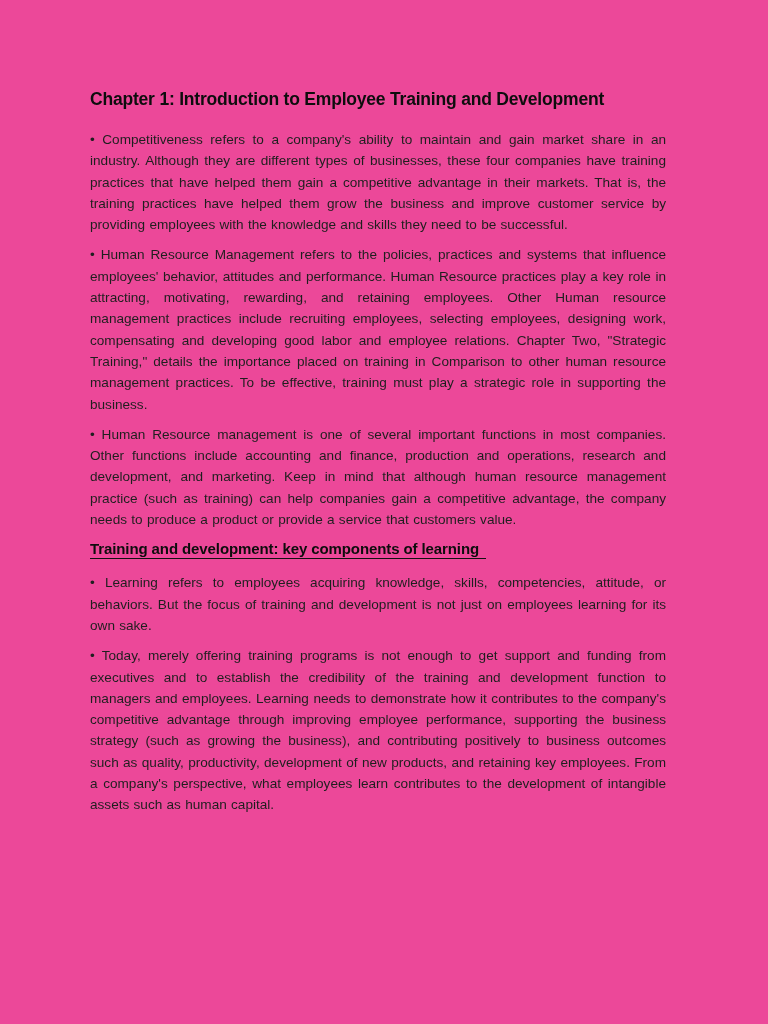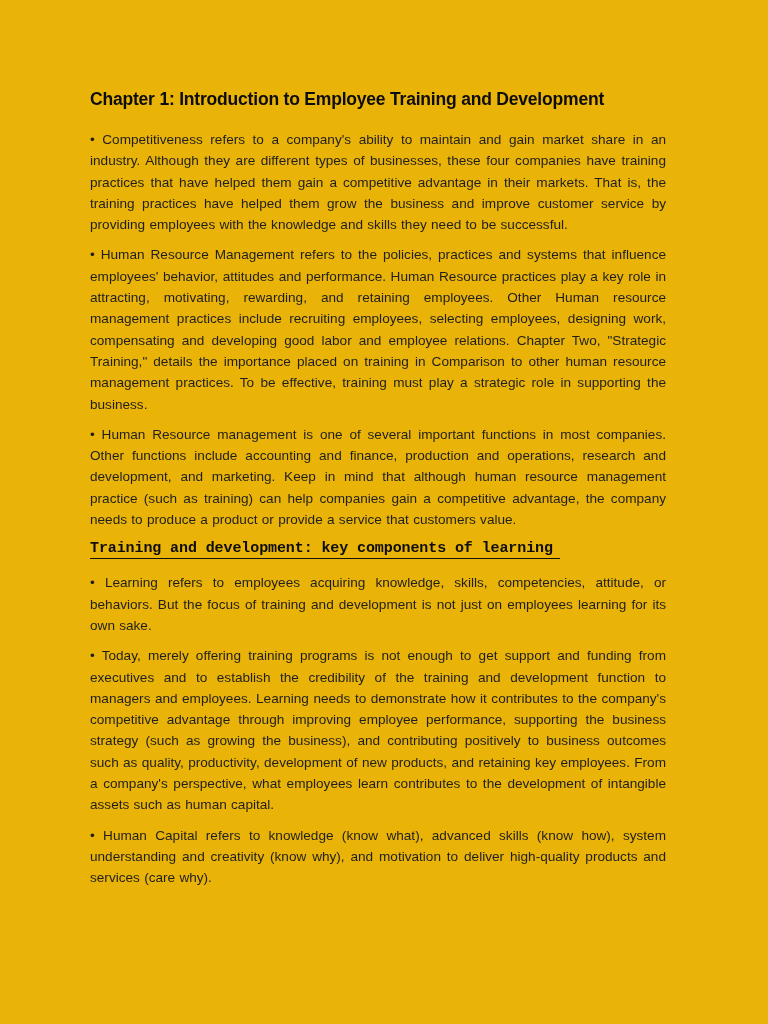--- a/index.html
+++ b/index.html
@@ -4,21 +4,21 @@
 <style>
   html, body {
     margin: 0;
     padding: 0;
     background: #ffffff;
   }
   .page {
     position: relative;
     width: 768px;
     height: 1024px;
-    background: #eab308;
+    background: #ec4899;
     box-sizing: border-box;
     padding: 88px 90px 0 90px;
     font-family: "Liberation Sans", sans-serif;
     color: #1f1f1f;
     overflow: hidden;
   }
   .doc-title {
     font-size: 17.5px;
     font-weight: 700;
     color: #0d0d0d;
@@ -31,21 +31,21 @@
     font-size: 15px;
     font-weight: 700;
     color: #0d0d0d;
     line-height: 19px;
     margin: 0;
     padding-right: 7px;            
     border-bottom: 1.6px solid #111111;
     letter-spacing: -0.1px;
   }
   .heading-row { margin: 0 0 13px 0; }
-  .heading-row.second { margin-top: 0; font-family: Liberation Mono, monospace; }
+  .heading-row.second { margin-top: 0; }
   p.body-par {
     font-size: 13.6px;
     line-height: 21.3px;
     text-align: justify;
     margin: 0 12px 9px 0;
     color: #1f1f1f;
     word-spacing: 0.5px;
   }
   p.body-par:last-child { margin-bottom: 0; }
 </style>
@@ -64,15 +64,14 @@
   <p class="body-par">• Human Resource management is one of several important functions in most companies. Other functions include accounting and finance, production and operations, research and development, and marketing. Keep in mind that although human resource management practice (such as training) can help companies gain a competitive advantage, the company needs to produce a product or provide a service that customers value.</p>
 
   <div class="heading-row second">
     <h2 class="section-heading">Training and development: key components of learning</h2>
   </div>
 
   <p class="body-par">• Learning refers to employees acquiring knowledge, skills, competencies, attitude, or behaviors. But the focus of training and development is not just on employees learning for its own sake.</p>
 
   <p class="body-par">• Today, merely offering training programs is not enough to get support and funding from executives and to establish the credibility of the training and development function to managers and employees. Learning needs to demonstrate how it contributes to the company's competitive advantage through improving employee performance, supporting the business strategy (such as growing the business), and contributing positively to business outcomes such as quality, productivity, development of new products, and retaining key employees. From a company's perspective, what employees learn contributes to the development of intangible assets such as human capital.</p>
 
-  <p class="body-par">• Human Capital refers to knowledge (know what), advanced skills (know how), system understanding and creativity (know why), and motivation to deliver high-quality products and services (care why).</p>
 
 </div>
 
 </body></html>

